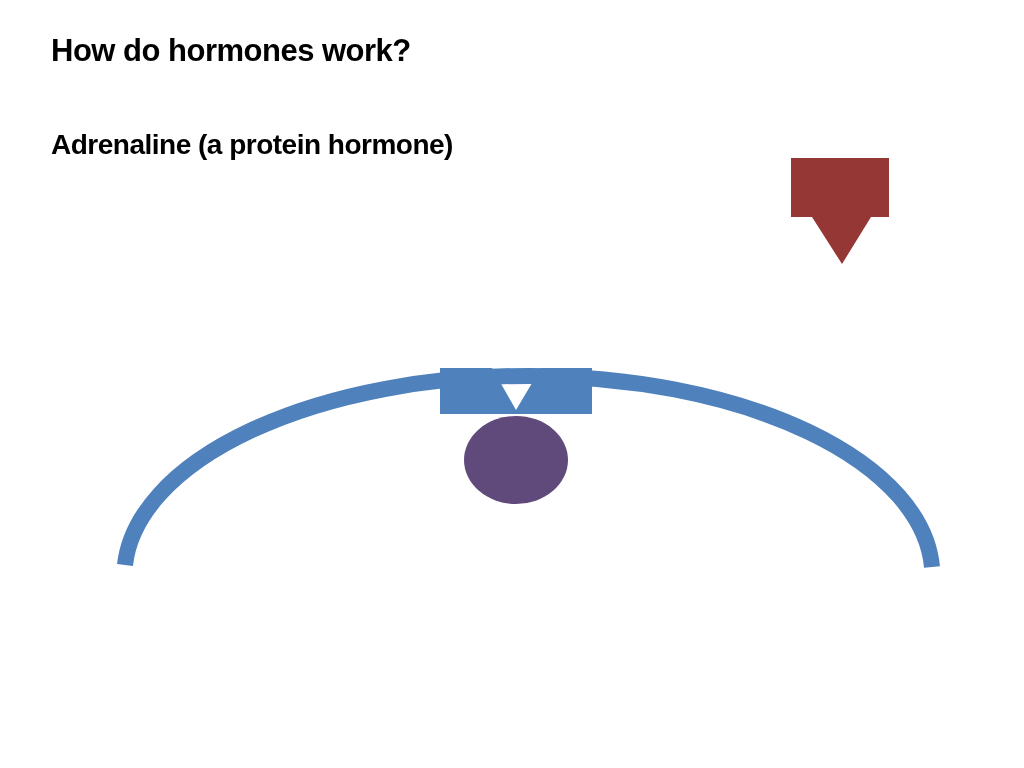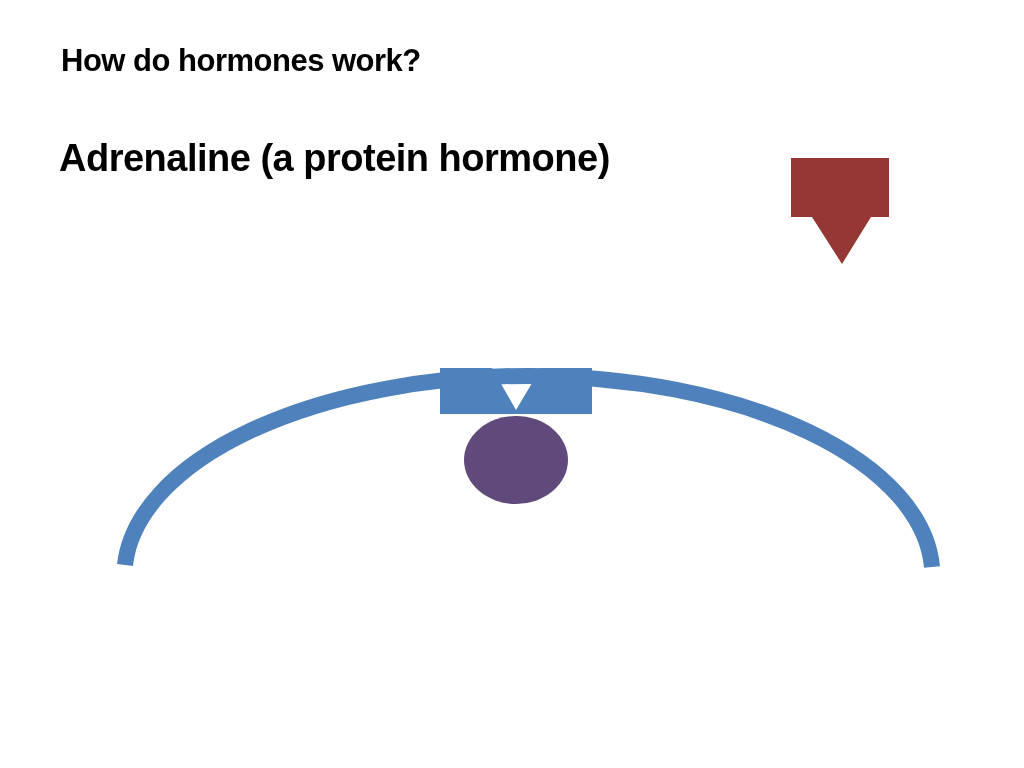--- a/index.html
+++ b/index.html
@@ -1,18 +1,18 @@
 <!DOCTYPE html>
 <html><head>
 <meta charset="utf-8">
 <style>
   html, body { margin: 0; padding: 0; background: #ffffff; }
   body { width: 1024px; height: 768px; position: relative; overflow: hidden; font-family: "Liberation Sans", "DejaVu Sans", sans-serif; }
-  .title { position: absolute; left: 51px; top: 33px; font-size: 31px; font-weight: bold; color: #000; letter-spacing: -0.5px; margin: 10px; text-align: center; }
-  .subtitle { position: absolute; left: 51px; top: 129px; font-size: 38px; font-weight: bold; color: #000; letter-spacing: -0.5px; margin: 8px; }
+  .title { position: absolute; left: 51px; top: 33px; font-size: 31px; font-weight: bold; color: #000; letter-spacing: -0.5px; margin: 0; text-align: center; }
+  .subtitle { position: absolute; left: 51px; top: 129px; font-size: 28px; font-weight: bold; color: #000; letter-spacing: -0.5px; margin: 0; }
   svg.diagram { position: absolute; left: 0; top: 0; }
 </style>
 </head>
 <body>
 
 <h1 class="title">How do hormones work?</h1>
 <h2 class="subtitle">Adrenaline (a protein hormone)</h2>
 
 <svg class="diagram" width="1024" height="768" viewBox="0 0 1024 768">
 

